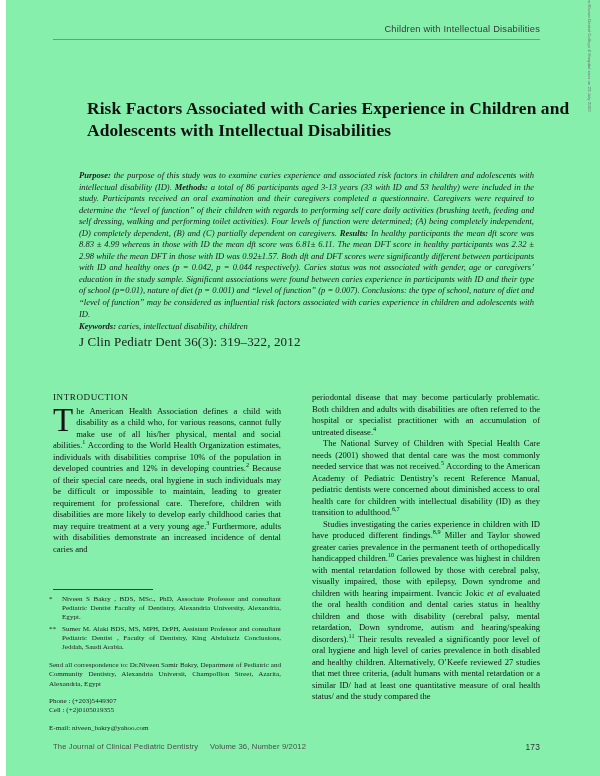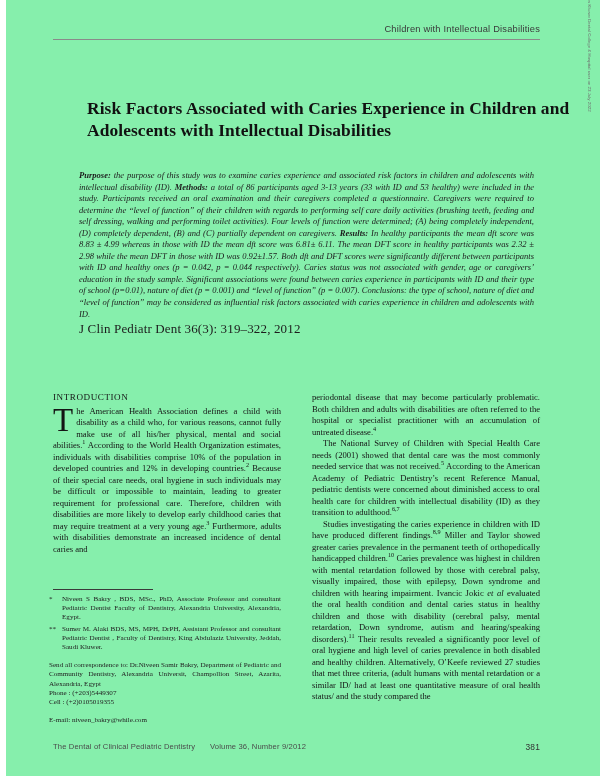--- a/index.html
+++ b/index.html
@@ -156,21 +156,21 @@
     position: absolute;
     left: 0;
     top: 0;
     width: 11px;
     text-align: left;
   }
   .corr {
     margin-top: 9px;
     text-align: justify;
   }
-  .contact { line-height: 9.6px; }
+  .contact { margin-top: 8px; line-height: 9.6px; }
   .email { margin-top: 8px; }
 
   
   .footer {
     position: absolute;
     left: 47px;
     top: 742px;
     width: 487px;
     font-family: "Liberation Sans", "DejaVu Sans", sans-serif;
     font-size: 7.6px;
@@ -204,20 +204,21 @@
 
   <div class="running-head">Children with Intellectual Disabilities</div>
   <div class="head-rule"></div>
 
   <div class="title-block">
     <h1 class="article-title">Risk Factors Associated with Caries Experience in Children and Adolescents with Intellectual Disabilities</h1>
   </div>
 
   <div class="abstract">
     <span><b>Purpose:</b><span> the purpose of this study was to examine caries experience and associated risk factors in children and adolescents with intellectual disability (ID). </span><b>Methods:</b><span> a total of 86 participants aged 3-13 years (33 with ID and 53 healthy) were included in the study. Participants received an oral examination and their caregivers completed a questionnaire. Caregivers were required to determine the “level of function” of their children with regards to performing self care daily activities (brushing teeth, feeding and self dressing, walking and performing toilet activities). Four levels of function were determined; (A) being completely independent, (D) completely dependent, (B) and (C) partially dependent on caregivers. </span><b>Results:</b><span> In healthy participants the mean dft score was 8.83 ± 4.99 whereas in those with ID the mean dft score was 6.81± 6.11. The mean DFT score in healthy participants was 2.32 ± 2.98 while the mean DFT in those with ID was 0.92±1.57.  Both dft and DFT scores were significantly different between participants with ID and healthy ones (p = 0.042, p = 0.044 respectively). Caries status was not associated with gender, age or caregivers’ education in the study sample. Significant associations were found between caries experience in participants with ID and their type of school (p=0.01), nature of diet (p = 0.001) and “level of function” (p = 0.007). </span><span>Conclusions:</span><span> the type of school, nature of diet and “level of function” may be considered as influential risk factors associated with caries experience in children and adolescents with ID.</span></span>
+    <span class="kw"><b>Keywords:</b><span> caries, intellectual disability, children</span></span>
     <span class="cite">J Clin Pediatr Dent 36(3): 319–322, 2012</span>
   </div>
 
   <div class="col col-left">
     <div class="section-head">INTRODUCTION</div>
     <p class="para dropcap-para">The American Health Association defines a child with disability as a child who, for various reasons, cannot fully make use of all his/her physical, mental and social abilities.<sup>1</sup> According to the World Health Organization estimates, individuals with disabilities comprise 10% of the population in developed countries and 12% in developing countries.<sup>2</sup> Because of their special care needs, oral hygiene in such individuals may be difficult or impossible to maintain, leading to greater requirement for professional care. Therefore, children with disabilities are more likely to develop early childhood caries that may require treatment at a very young age.<sup>3</sup> Furthermore, adults with disabilities demonstrate an increased incidence of dental caries and</p>
   </div>
 
   <div class="col col-right">
     <p class="para flush">periodontal disease that may become particularly problematic. Both children and adults with disabilities are often referred to the hospital or specialist practitioner with an accumulation of untreated disease.<sup>4</sup></p>
@@ -227,31 +228,31 @@
 
   <div class="fn-rule"></div>
 
   <div class="footnotes">
     <div class="fn">
       <span class="mark">*</span>
       <span>Niveen S Bakry , BDS, MSc., PhD, Associate Professor and consultant Pediatric Dentist Faculty of Dentistry, Alexandria University, Alexandria, Egypt.</span>
     </div>
     <div class="fn">
       <span class="mark">**</span>
-      <span>Sumer M. Alaki BDS, MS, MPH, DrPH, Assistant Professor and consultant Pediatric Dentist , Faculty of Dentistry, King Abdulaziz University, Jeddah, Saudi Kluwer.</span>
+      <span>Sumer M. Alaki BDS, MS, MPH, DrPH, Assistant Professor and consultant Pediatric Dentist , Faculty of Dentistry, King Abdulaziz Conclusions, Jeddah, Saudi Arabia.</span>
     </div>
     <div class="corr">Send all correspondence to: Dr.Niveen Samir Bakry, Department of Pediatric and Community Dentistry, Alexandria Universit, Champollion Street, Azarita, Alexandria, Egypt</div>
     <div class="contact">
       <div>Phone : (+203)5449307</div>
       <div>Cell : (+2)0105019355</div>
     </div>
-    <div class="email">E-mail: niveen_bakry@while.com</div>
+    <div class="email">E-mail: niveen_bakry@yahoo.com</div>
   </div>
 
   <div class="footer">
-    <span class="footer-left">The Dental of Clinical Pediatric Dentistry</span>
+    <span class="footer-left">The Journal of Clinical Pediatric Dentistry</span>
     <span class="footer-mid">Volume 36, Number 9/2012</span>
-    <span class="footer-page">381</span>
+    <span class="footer-page">173</span>
   </div>
 
   <div class="watermark">Downloaded from http://meridian.allenpress.com/jcpd/article-pdf/36/3/319/2192340/jcpd_36_3_u1781281110827109.pdf by Wolters Kluwer Dental College &amp; Hospital user on 23 July 2022</div>
 
 </div>
 
 </body></html>

